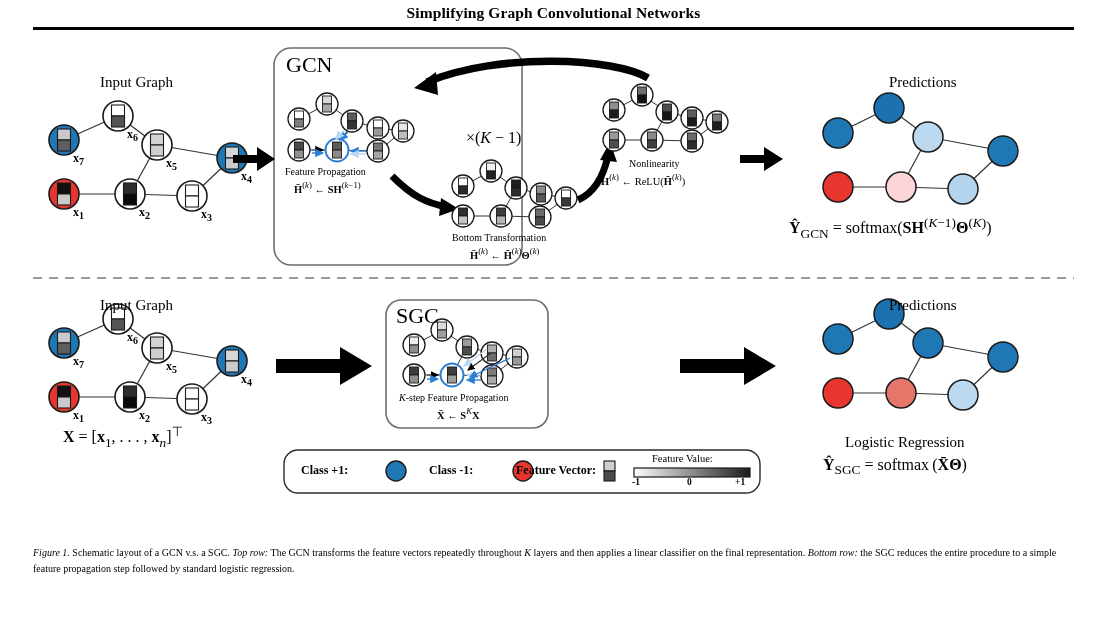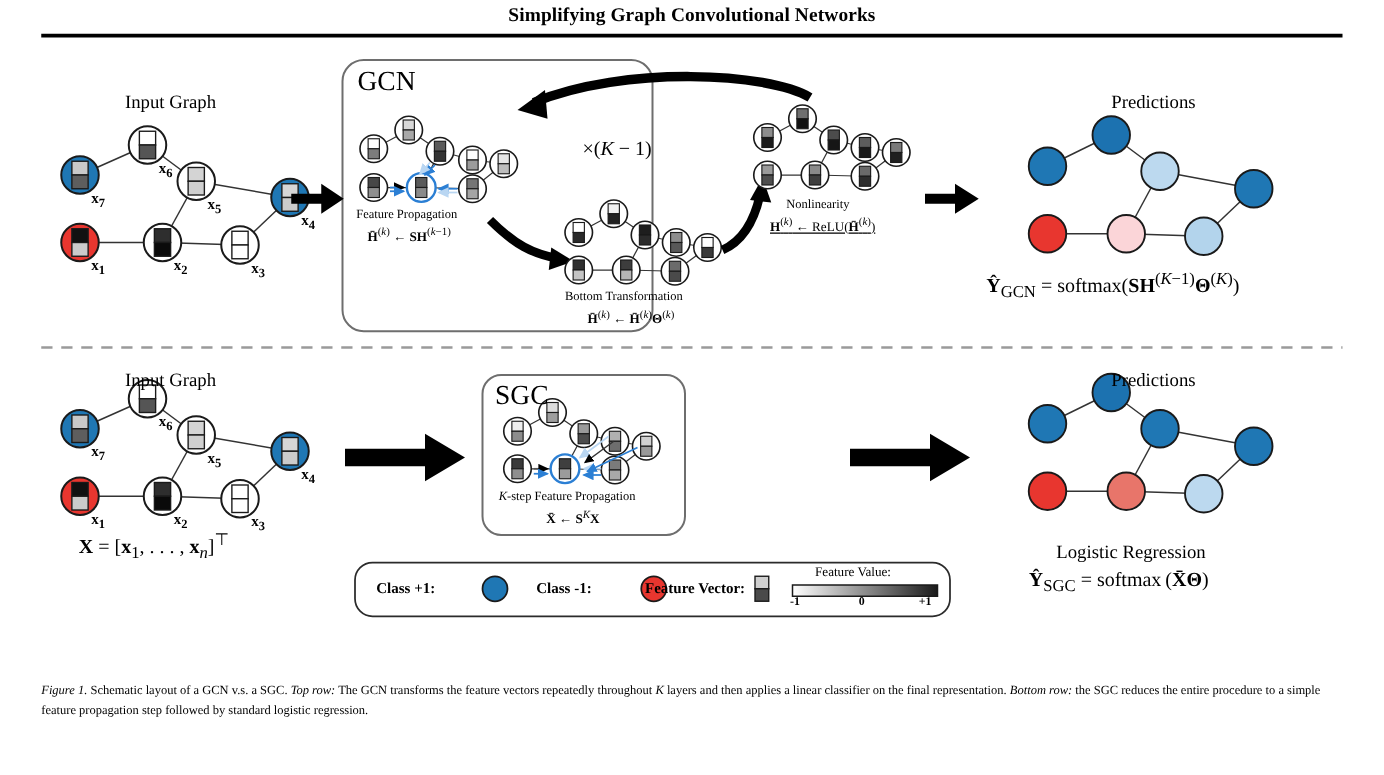--- a/index.html
+++ b/index.html
@@ -484,30 +484,30 @@
       <rect x="604" y="461" width="11" height="10" fill="#cfcfcf" stroke="#1a1a1a" stroke-width="1.1"></rect>
       <rect x="604" y="471" width="11" height="10" fill="#4a4a4a" stroke="#1a1a1a" stroke-width="1.1"></rect>
     </g>
 
     <rect x="634" y="468" width="116" height="9" fill="url(#featgrad)" stroke="#1a1a1a" stroke-width="1.2"></rect>
   </svg>
 
   <div class="lbl section-title" style="left:100px;top:74px;">Input Graph</div>
 
   <div class="lbl boxname" style="left:286px;top:52px;">GCN</div>
-  <div class="lbl ktimes" style="left:466px;top:111px;">×(<i class="mi">K</i> − 1)</div>
+  <div class="lbl ktimes" style="left:466px;top:129px;">×(<i class="mi">K</i> − 1)</div>
 
   <div class="lbl steplabel" style="left:285px;top:166px;">Feature Propagation</div>
   <div class="lbl stepformula" style="left:294px;top:180px;"><span class="bd">H̄</span><sup>(<i class="mi">k</i>)</sup> ← <span class="bd">SH</span><sup>(<i class="mi">k</i>−1)</sup></div>
 
   <div class="lbl steplabel" style="left:452px;top:232px;">Bottom Transformation</div>
   <div class="lbl stepformula" style="left:470px;top:246px;"><span class="bd">H̄</span><sup>(<i class="mi">k</i>)</sup> ← <span class="bd">H̄</span><sup>(<i class="mi">k</i>)</sup><span class="bd">Θ</span><sup>(<i class="mi">k</i>)</sup></div>
 
   <div class="lbl steplabel" style="left:629px;top:158px;">Nonlinearity</div>
-  <div class="lbl stepformula" style="left:616px;top:172px;text-decoration:underline;"><span class="bd">H</span><sup>(<i class="mi">k</i>)</sup> ← ReLU(<span class="bd">H̄</span><sup>(<i class="mi">k</i>)</sup>)</div>
+  <div class="lbl stepformula" style="left:601px;top:172px;"><span class="bd">H</span><sup>(<i class="mi">k</i>)</sup> ← ReLU(<span class="bd">H̄</span><sup>(<i class="mi">k</i>)</sup>)</div>
 
   <div class="lbl section-title" style="left:889px;top:74px;">Predictions</div>
   <div class="lbl bigformula" style="left:789px;top:215px;"><span class="bd">Ŷ</span><sub>GCN</sub> = softmax(<span class="bd">SH</span><sup>(<i class="mi">K</i>−1)</sup><span class="bd">Θ</span><sup>(<i class="mi">K</i>)</sup>)</div>
 
   <div class="lbl" style="left:73px;top:151px;font-size:12px;font-weight:bold;"><span class="bd">x</span><sub>7</sub></div>
   <div class="lbl" style="left:127px;top:127px;font-size:12px;font-weight:bold;"><span class="bd">x</span><sub>6</sub></div>
   <div class="lbl" style="left:166px;top:156px;font-size:12px;font-weight:bold;"><span class="bd">x</span><sub>5</sub></div>
   <div class="lbl" style="left:241px;top:169px;font-size:12px;font-weight:bold;"><span class="bd">x</span><sub>4</sub></div>
   <div class="lbl" style="left:73px;top:205px;font-size:12px;font-weight:bold;"><span class="bd">x</span><sub>1</sub></div>
   <div class="lbl" style="left:139px;top:205px;font-size:12px;font-weight:bold;"><span class="bd">x</span><sub>2</sub></div>

